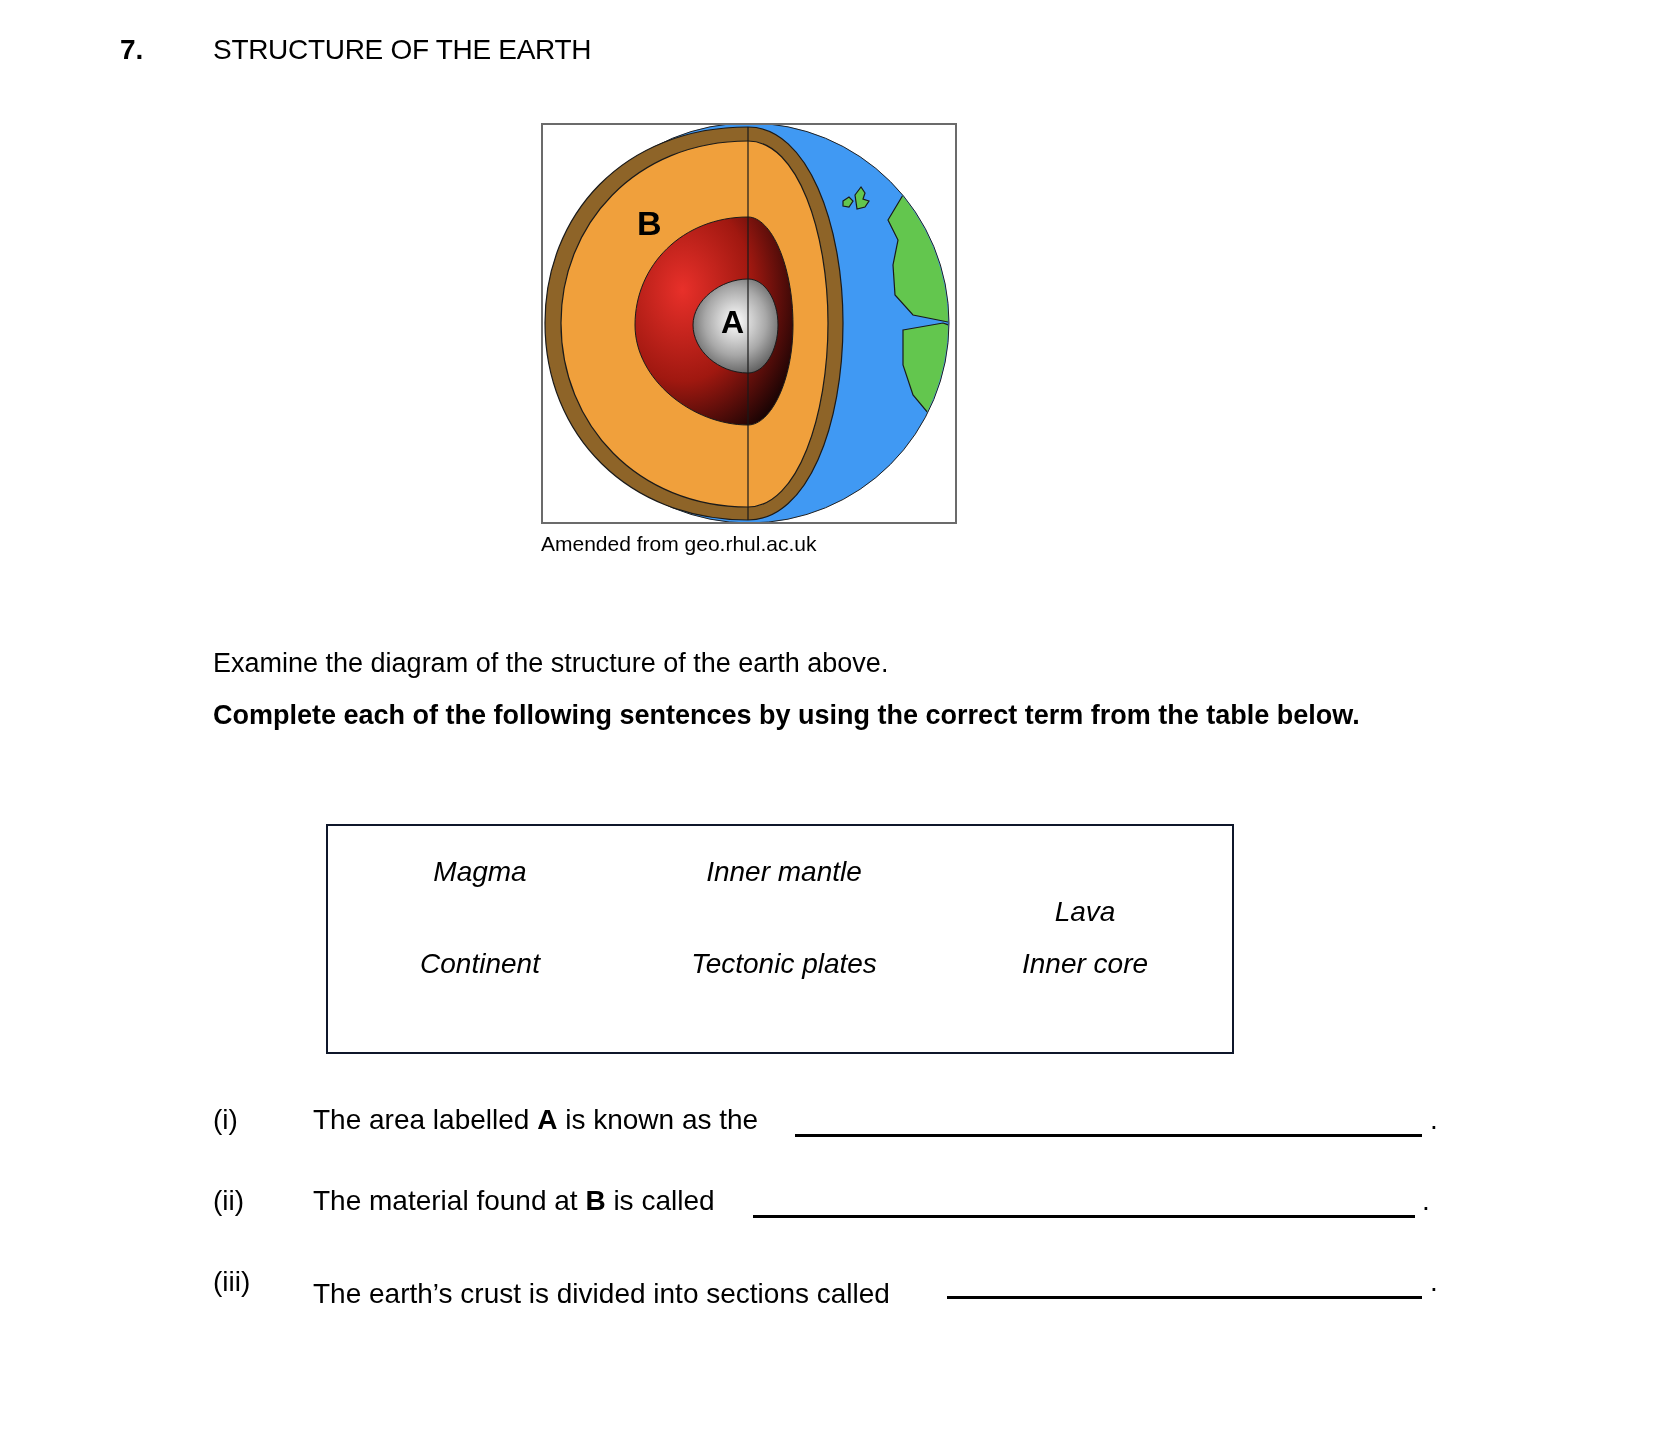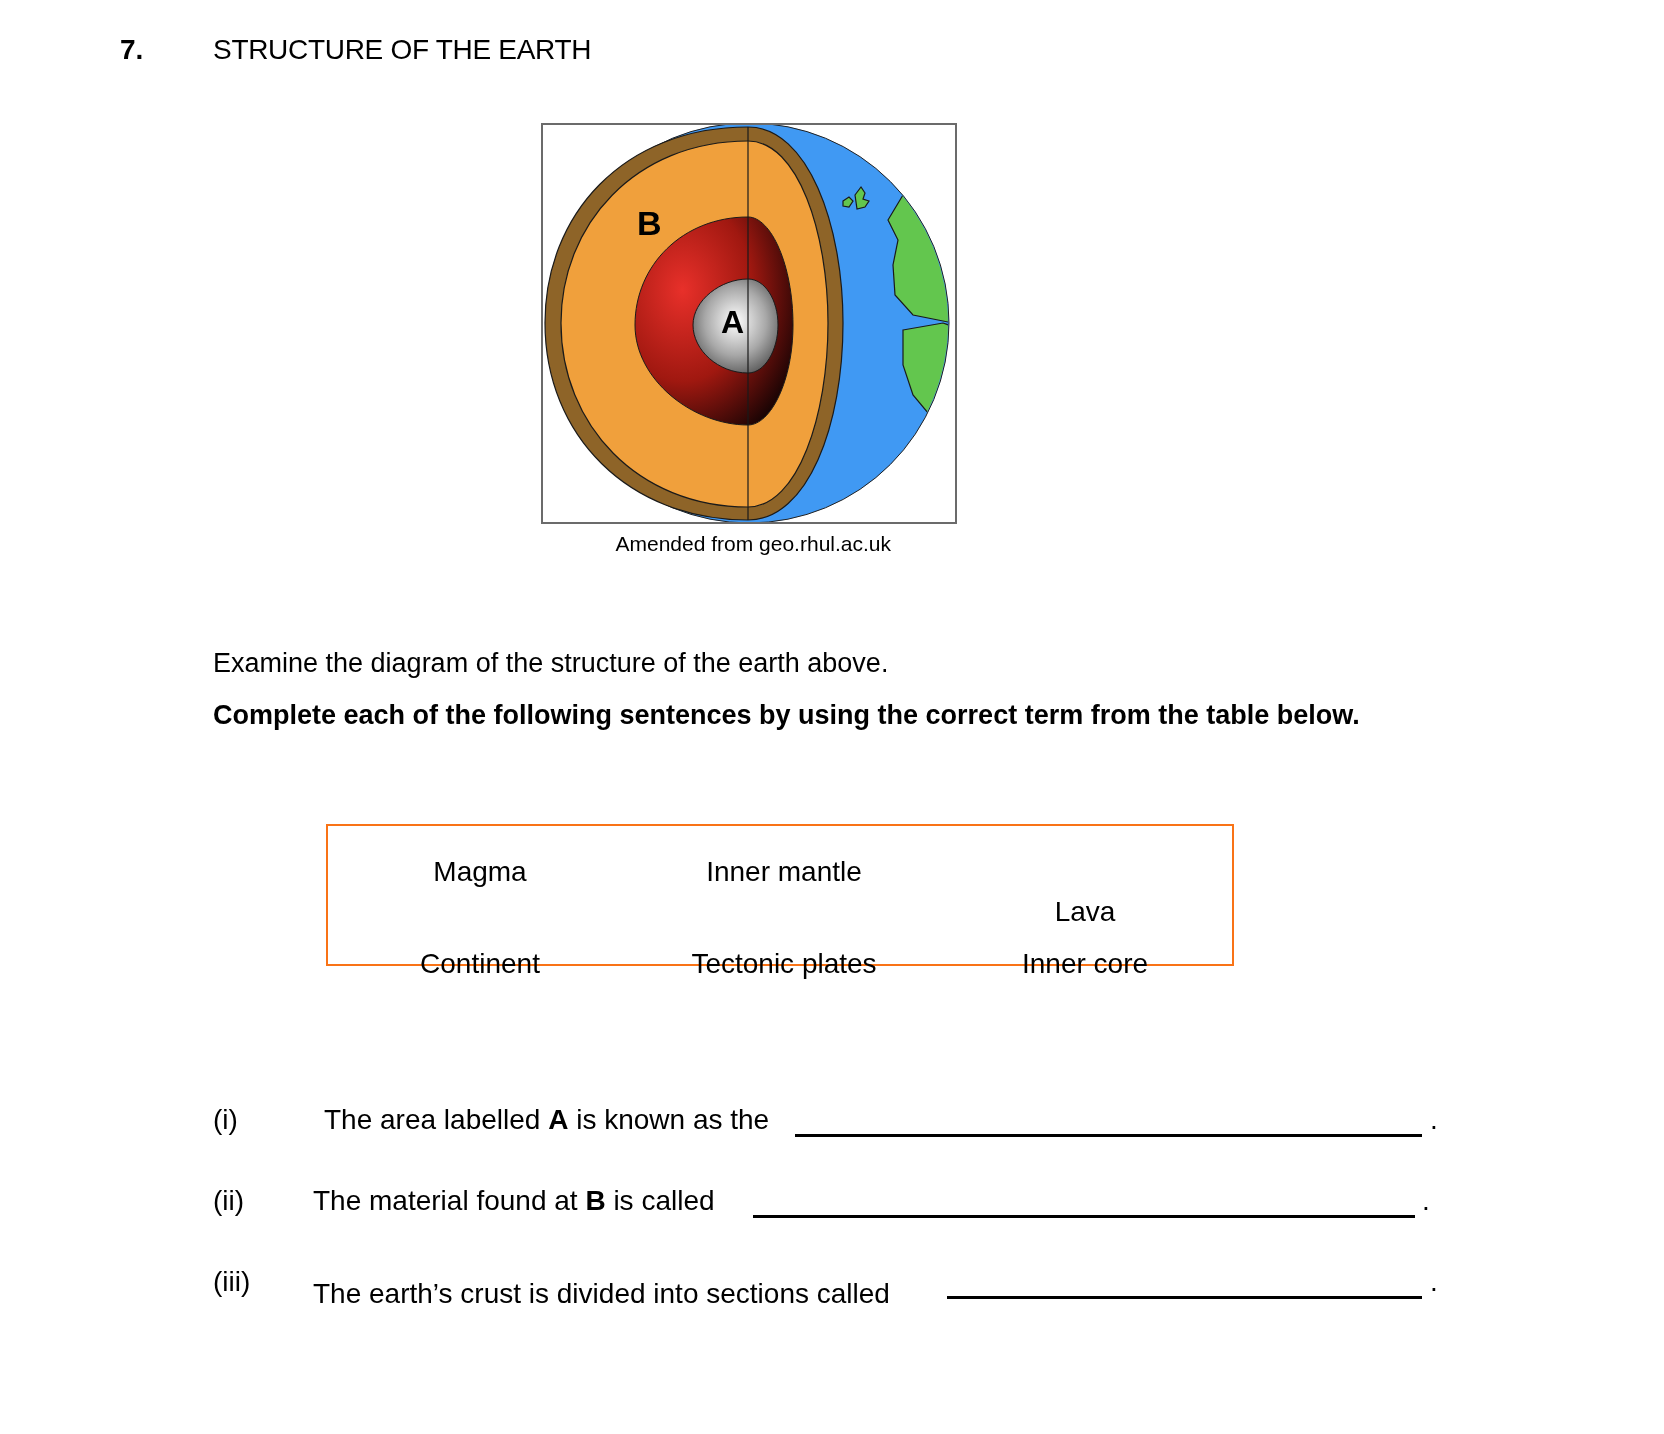--- a/index.html
+++ b/index.html
@@ -2,23 +2,23 @@
 <html><head>
 <meta charset="utf-8">
 <style>
   html, body { margin:0; padding:0; background:#ffffff; }
   body { width:1664px; height:1434px; position:relative; overflow:hidden;
          font-family:"Liberation Sans", "DejaVu Sans", sans-serif; color:#000; }
   .abs { position:absolute; }
   .qnum { left:120px; top:34px; font-size:28px; font-weight:bold; }
   .qtitle { left:213px; top:34px; font-size:28px; font-weight:normal; letter-spacing:-0.3px; }
   .figure { left:541px; top:123px; width:412px; height:397px; border:2px solid #6b6b6b; background:#fff; overflow:hidden; }
-  .caption { left:541px; top:532px; width:350px; text-align:right; font-size:21px; }
+  .caption { left:541px; top:532px; width:350px; text-align:left; font-size:21px; }
   .para { left:213px; font-size:27px; }
-  .termbox { left:326px; top:824px; width:908px; height:142px; border:2px solid #f97316; box-sizing:border-box; }
+  .termbox { left:326px; top:824px; width:908px; height:230px; border:2px solid #0f172a; box-sizing:border-box;font-style:italic; }
   .term { position:absolute; font-size:28px; transform:translateX(-50%); white-space:nowrap; }
   .item { position:absolute; font-size:28px; white-space:nowrap; }
   .roman { position:absolute; left:213px; font-size:28px; }
   .blank { position:absolute; border-bottom:3px solid #000; height:0; }
   .stop { position:absolute; font-size:28px; }
 </style>
 </head>
 <body>
 
 <div class="abs qnum">7.</div>
@@ -72,21 +72,21 @@
 <div class="abs termbox">
   <div class="term" style="left:152px; top:30px;">Magma</div>
   <div class="term" style="left:456px; top:30px;">Inner mantle</div>
   <div class="term" style="left:757px; top:30px;margin-top:40px;">Lava</div>
   <div class="term" style="left:152px; top:122px;">Continent</div>
   <div class="term" style="left:456px; top:122px;">Tectonic plates</div>
   <div class="term" style="left:757px; top:122px;">Inner core</div>
 </div>
 
 <div class="roman" style="top:1104px;">(i)</div>
-<div class="item" style="left:324px; top:1104px;"><span>The area labelled </span><b>A</b><span> is known as the</span></div>
+<div class="item" style="left:313px; top:1104px;"><span>The area labelled </span><b>A</b><span> is known as the</span></div>
 <div class="blank" style="left:795px; top:1134px; width:627px;"></div>
 <div class="stop" style="left:1430px; top:1104px;">.</div>
 
 <div class="roman" style="top:1185px;">(ii)</div>
 <div class="item" style="left:313px; top:1185px;"><span>The material found at </span><b>B</b><span> is called</span></div>
 <div class="blank" style="left:753px; top:1215px; width:662px;"></div>
 <div class="stop" style="left:1422px; top:1185px;">.</div>
 
 <div class="roman" style="top:1266px;">(iii)</div>
 <div class="item" style="left:313px; top:1266px;margin-top:12px;"><span>The earth’s crust is divided into sections called</span></div>

